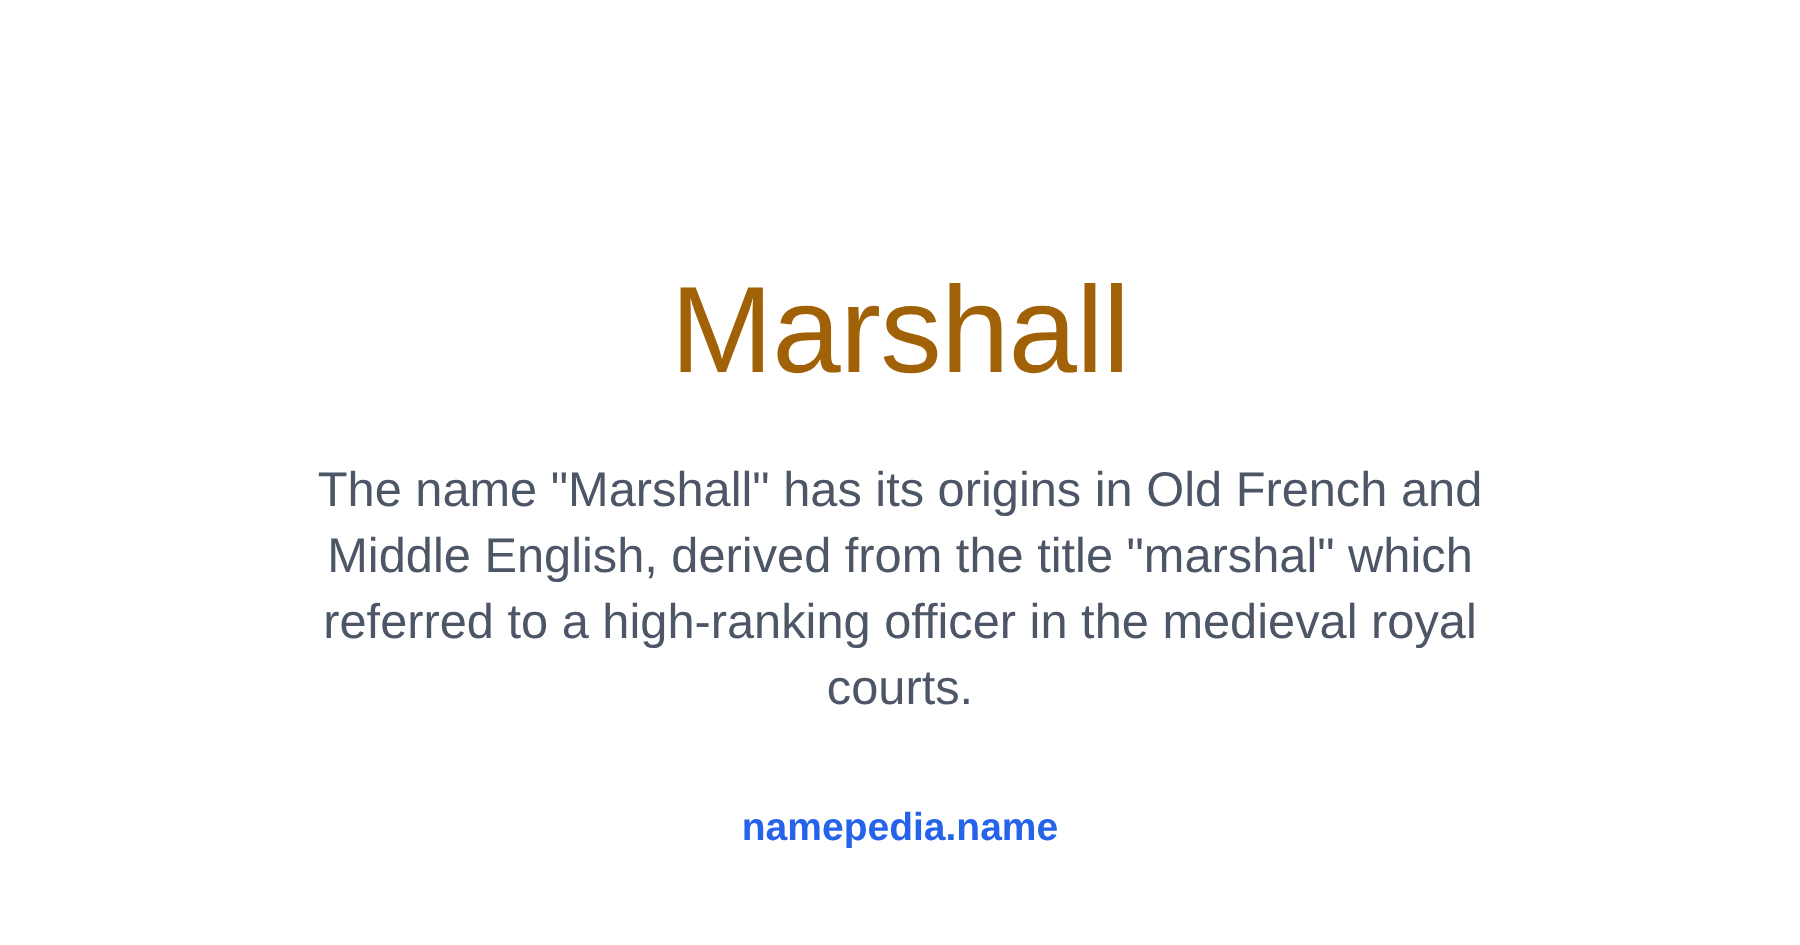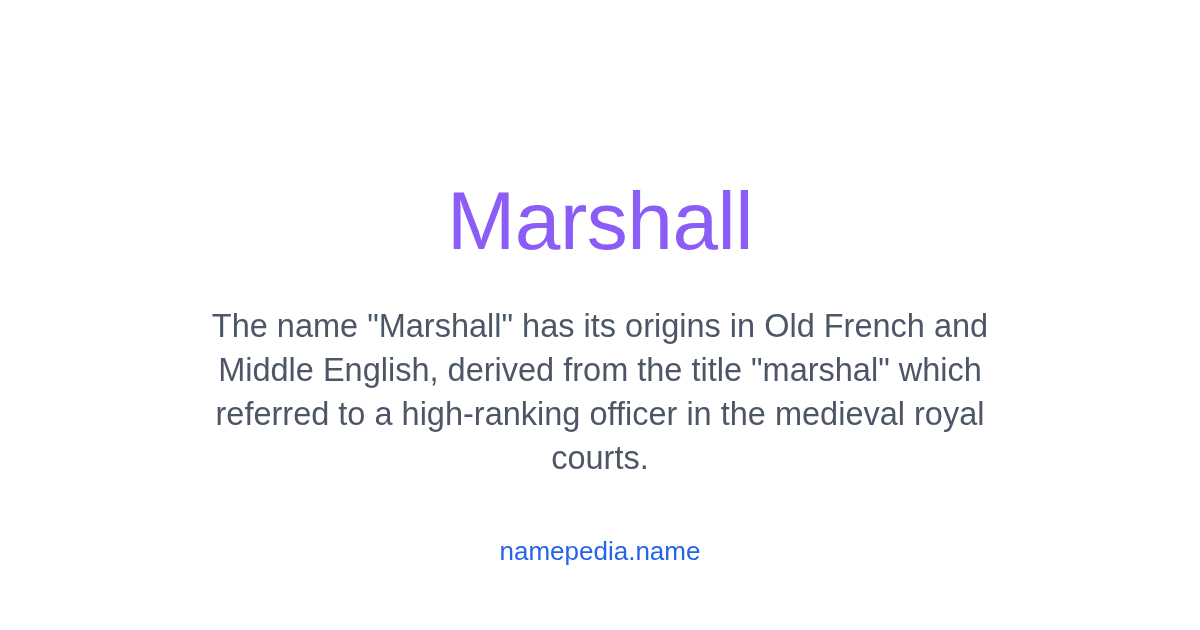--- a/index.html
+++ b/index.html
@@ -30,40 +30,40 @@
     align-items: center;
   }
   .name-title {
     margin: 0;
     padding: 0;
     font-family: "Liberation Sans", sans-serif;
     font-size: 82px;
     font-weight: 400;
     line-height: 1;
     letter-spacing: -0.5px;
-    color: #8b5cf6;
+    color: #a16207;
     margin-top: 180px;
   }
   .name-description {
     margin: 0;
     padding: 0;
     margin-top: 42px;
     width: 830px;
     font-family: "Liberation Sans", sans-serif;
     font-size: 32.5px;
     font-weight: 400;
     line-height: 44px;
     color: #4d5666;
     text-align: center;
   }
   .site-link {
     margin-top: 58px;
     font-family: "Liberation Sans", sans-serif;
     font-size: 26px;
-    font-weight: 400;
+    font-weight: 700;
     line-height: 1;
     color: #2563eb;
     text-decoration: none;
     text-align: center;
     display: block;
   }
 </style>
 </head>
 <body>
 

